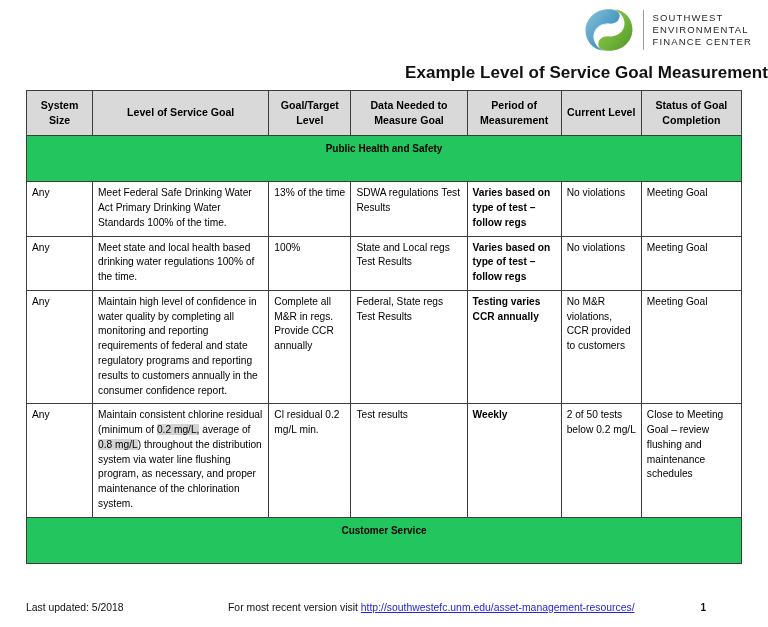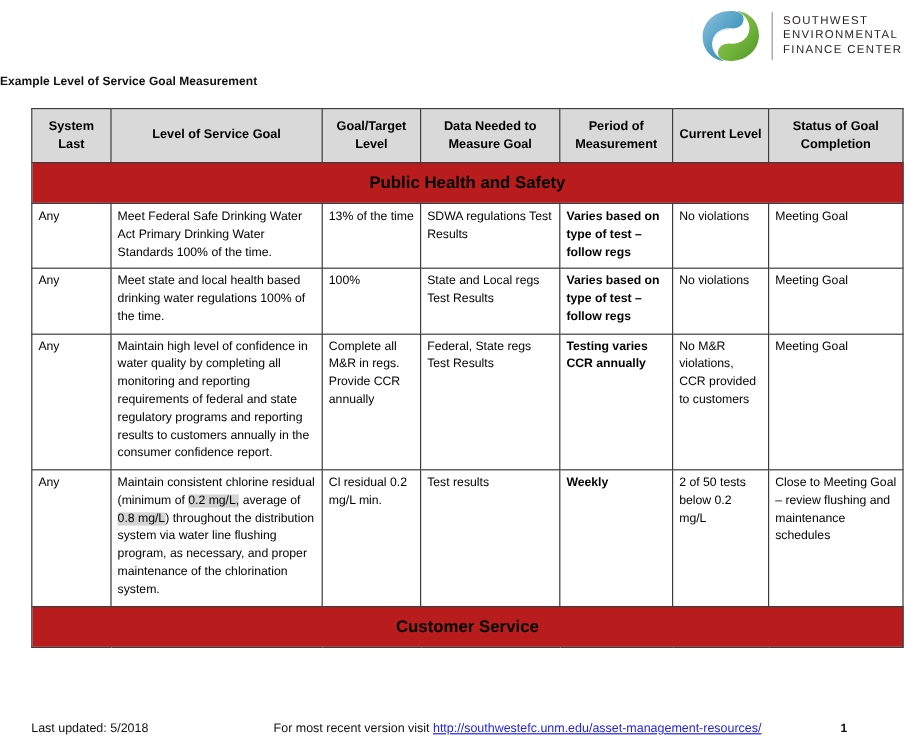--- a/index.html
+++ b/index.html
@@ -56,22 +56,22 @@
     color: #231f20;
     white-space: nowrap;
   }
 
   
   .doc-title {
     position: absolute;
     top: 63px;
     left: 0;
     width: 768px;
-    text-align: left;
-    font-size: 10px;
+    text-align: right;
+    font-size: 17px;
     font-weight: bold;
     color: #111111;
     letter-spacing: .05px;
   }
 
   
   .lostable {
     position: absolute;
     top: 90px;
     left: 26px;
@@ -93,24 +93,24 @@
     vertical-align: middle;
     font-weight: bold;
     font-size: 10.6px;
     padding: 7px 3px;
     line-height: 1.4;
     border: 1px solid #3d3d3d;
   }
   tr.section-row td {
     text-align: center;
     font-weight: bold;
-    font-size: 14px;
-    padding: 6px 0 7px 0;
+    font-size: 10px;
+    padding: 6px 0 25px 0;
     vertical-align: middle;
-    background: #b91c1c;
+    background: #22c55e;
   }
   td.c-size      { width: 66px; }
   td.c-goal      { width: 176px; }
   td.c-target    { width: 82px; }
   td.c-data      { width: 116px; }
   td.c-period    { width: 94px; font-weight: bold; }
   td.c-current   { width: 80px; }
   td.c-status    { width: 102px; margin-left: 40px; }
 
   .hl {
@@ -180,27 +180,27 @@
       <span>ENVIRONMENTAL</span>
       <span>FINANCE CENTER</span>
     </div>
   </div>
 
   <div class="doc-title">Example Level of Service Goal Measurement</div>
 
   <table class="lostable">
     <thead>
       <tr>
-        <th style="width:66px">System Last</th>
+        <th style="width:66px">System Size</th>
         <th style="width:176px">Level of Service Goal</th>
         <th style="width:82px">Goal/Target Level</th>
         <th style="width:116px">Data Needed to Measure Goal</th>
         <th style="width:94px">Period of Measurement</th>
         <th style="width:80px">Current Level</th>
-        <th style="width:112px">Status of Goal Completion</th>
+        <th style="width:100px">Status of Goal Completion</th>
       </tr>
     </thead>
     <tbody>
 
       <tr class="section-row">
         <td colspan="7">Public Health and Safety</td>
       </tr>
 
       <tr>
         <td class="c-size">Any</td>

